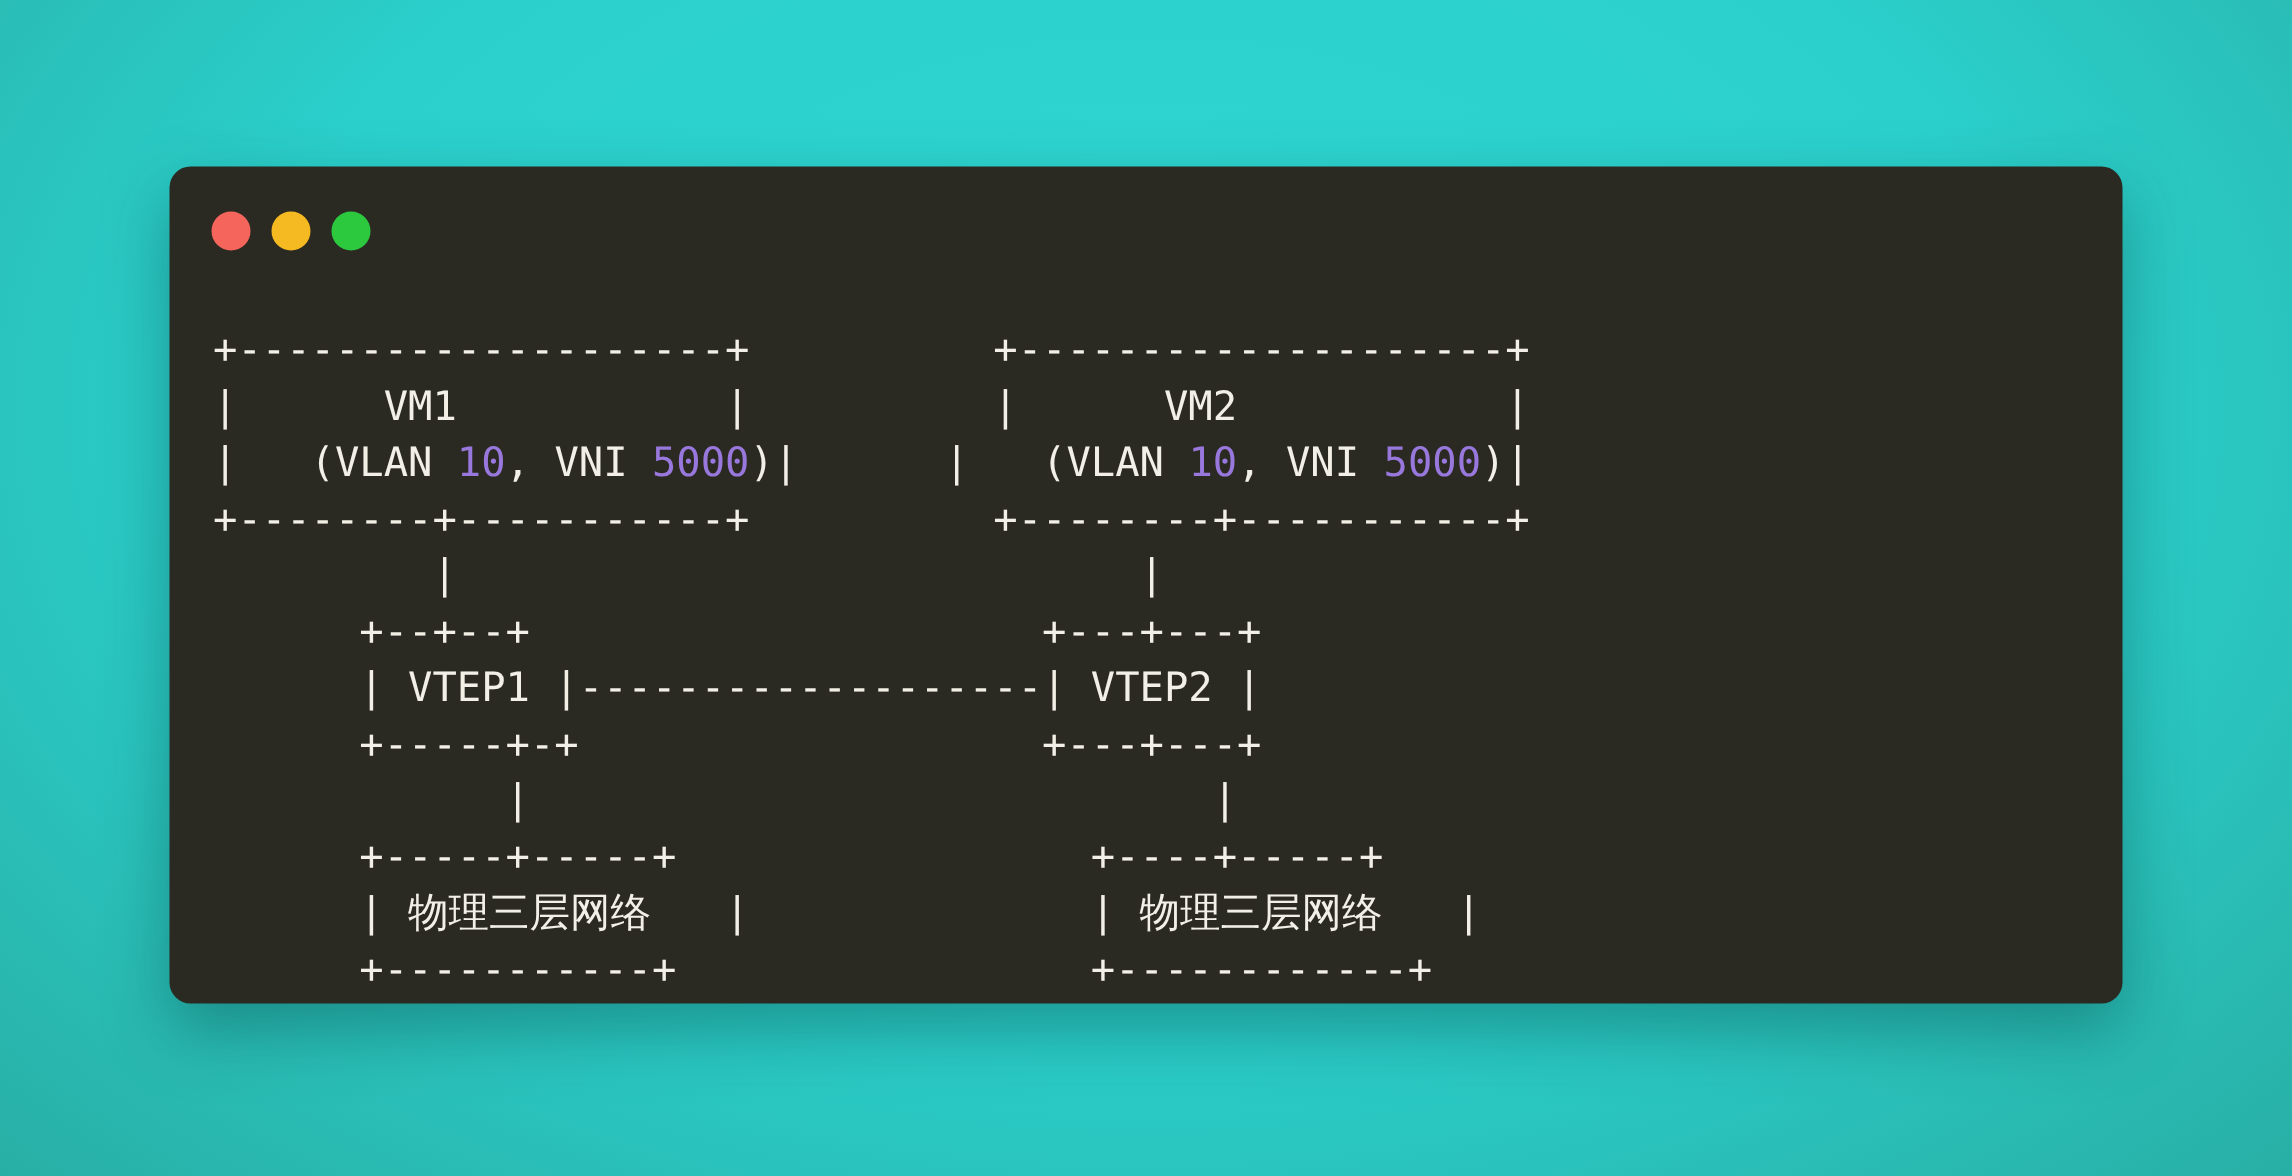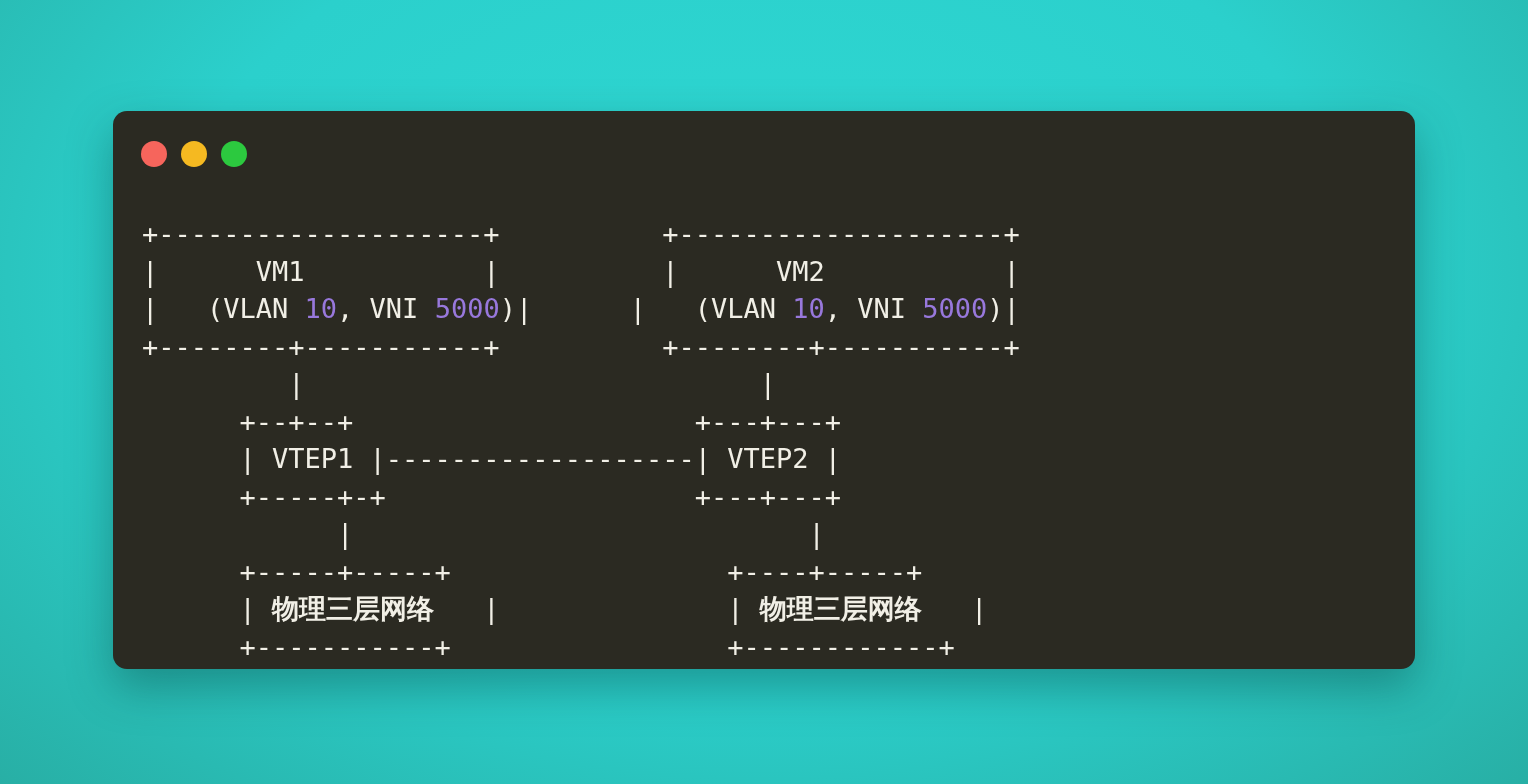--- a/index.html
+++ b/index.html
@@ -50,21 +50,20 @@
   }
   .ascii .line { white-space: pre; height: 37.5px; }
   .ascii span.p { color: var(--text); }
   .ascii span.n { color: var(--number); }
   .ascii span.k {
     display: inline-block;
     width: 12ch;
     color: var(--text);
     white-space: nowrap;
     overflow: visible;
-    font-weight: bold;
   }
 </style>
 </head>
 <body>
 
 <div class="window">
   <div class="traffic-row">
     <button class="light" style="background: rgb(246, 101, 92);"></button>
     <button class="light" style="background: rgb(245, 185, 33);"></button>
     <button class="light" style="background: rgb(44, 201, 63);"></button>

